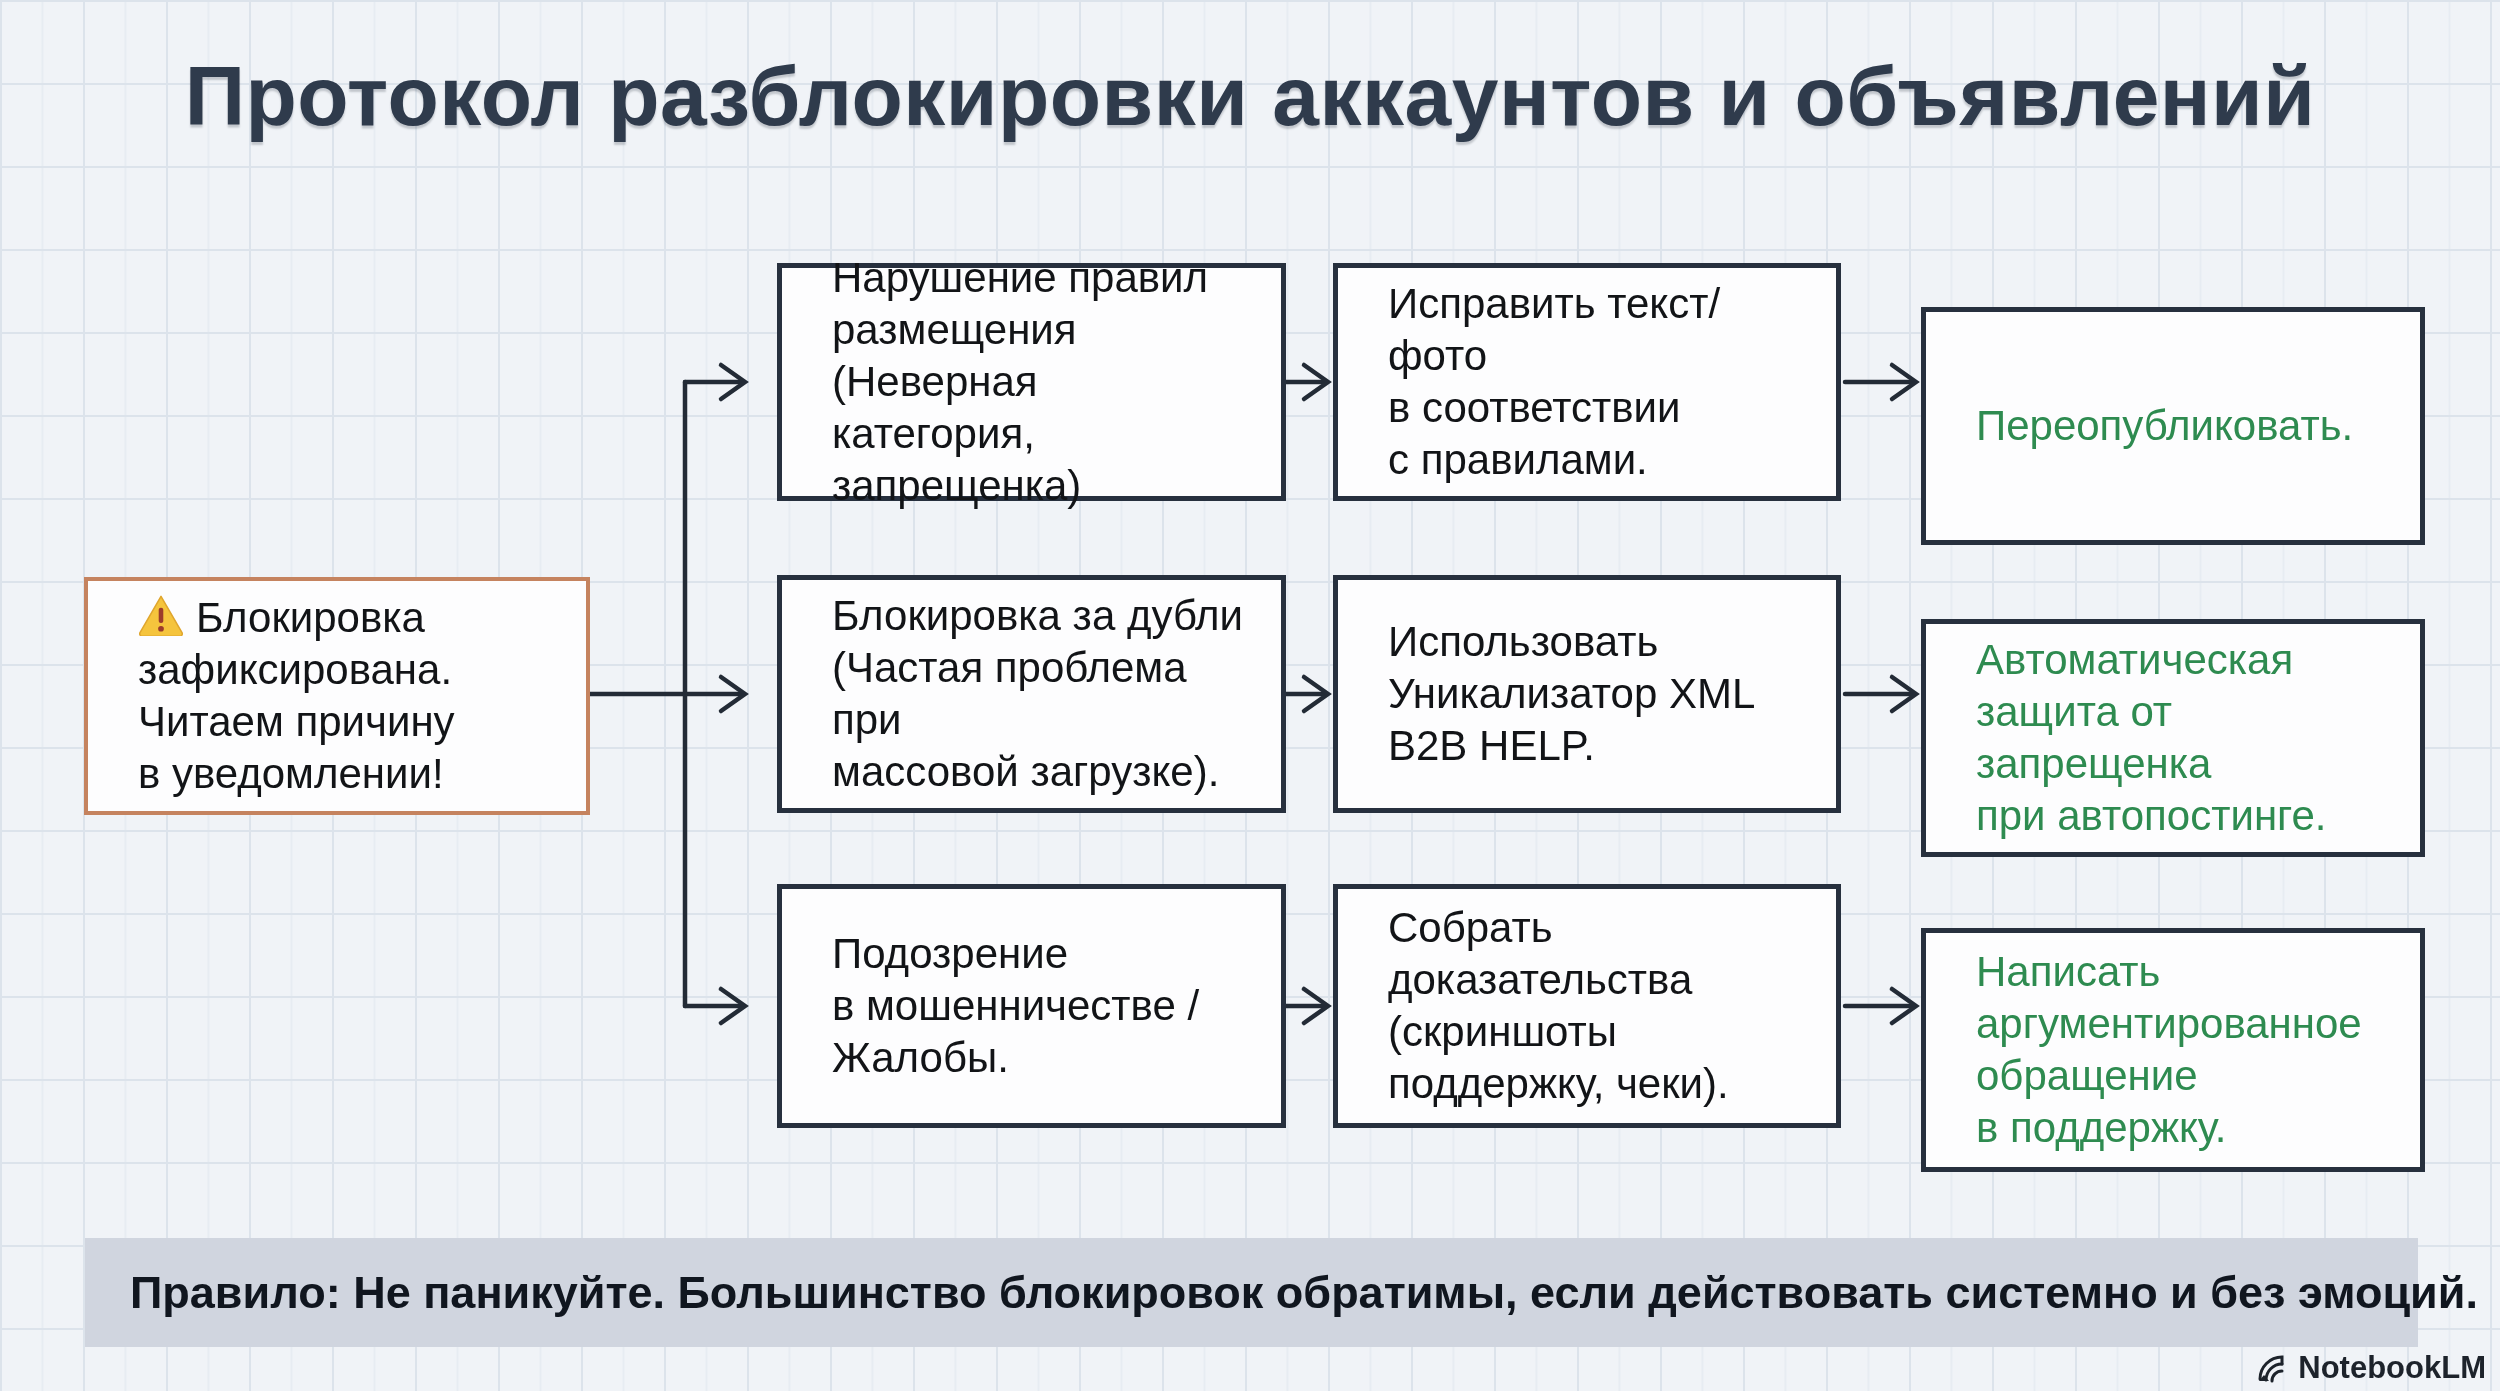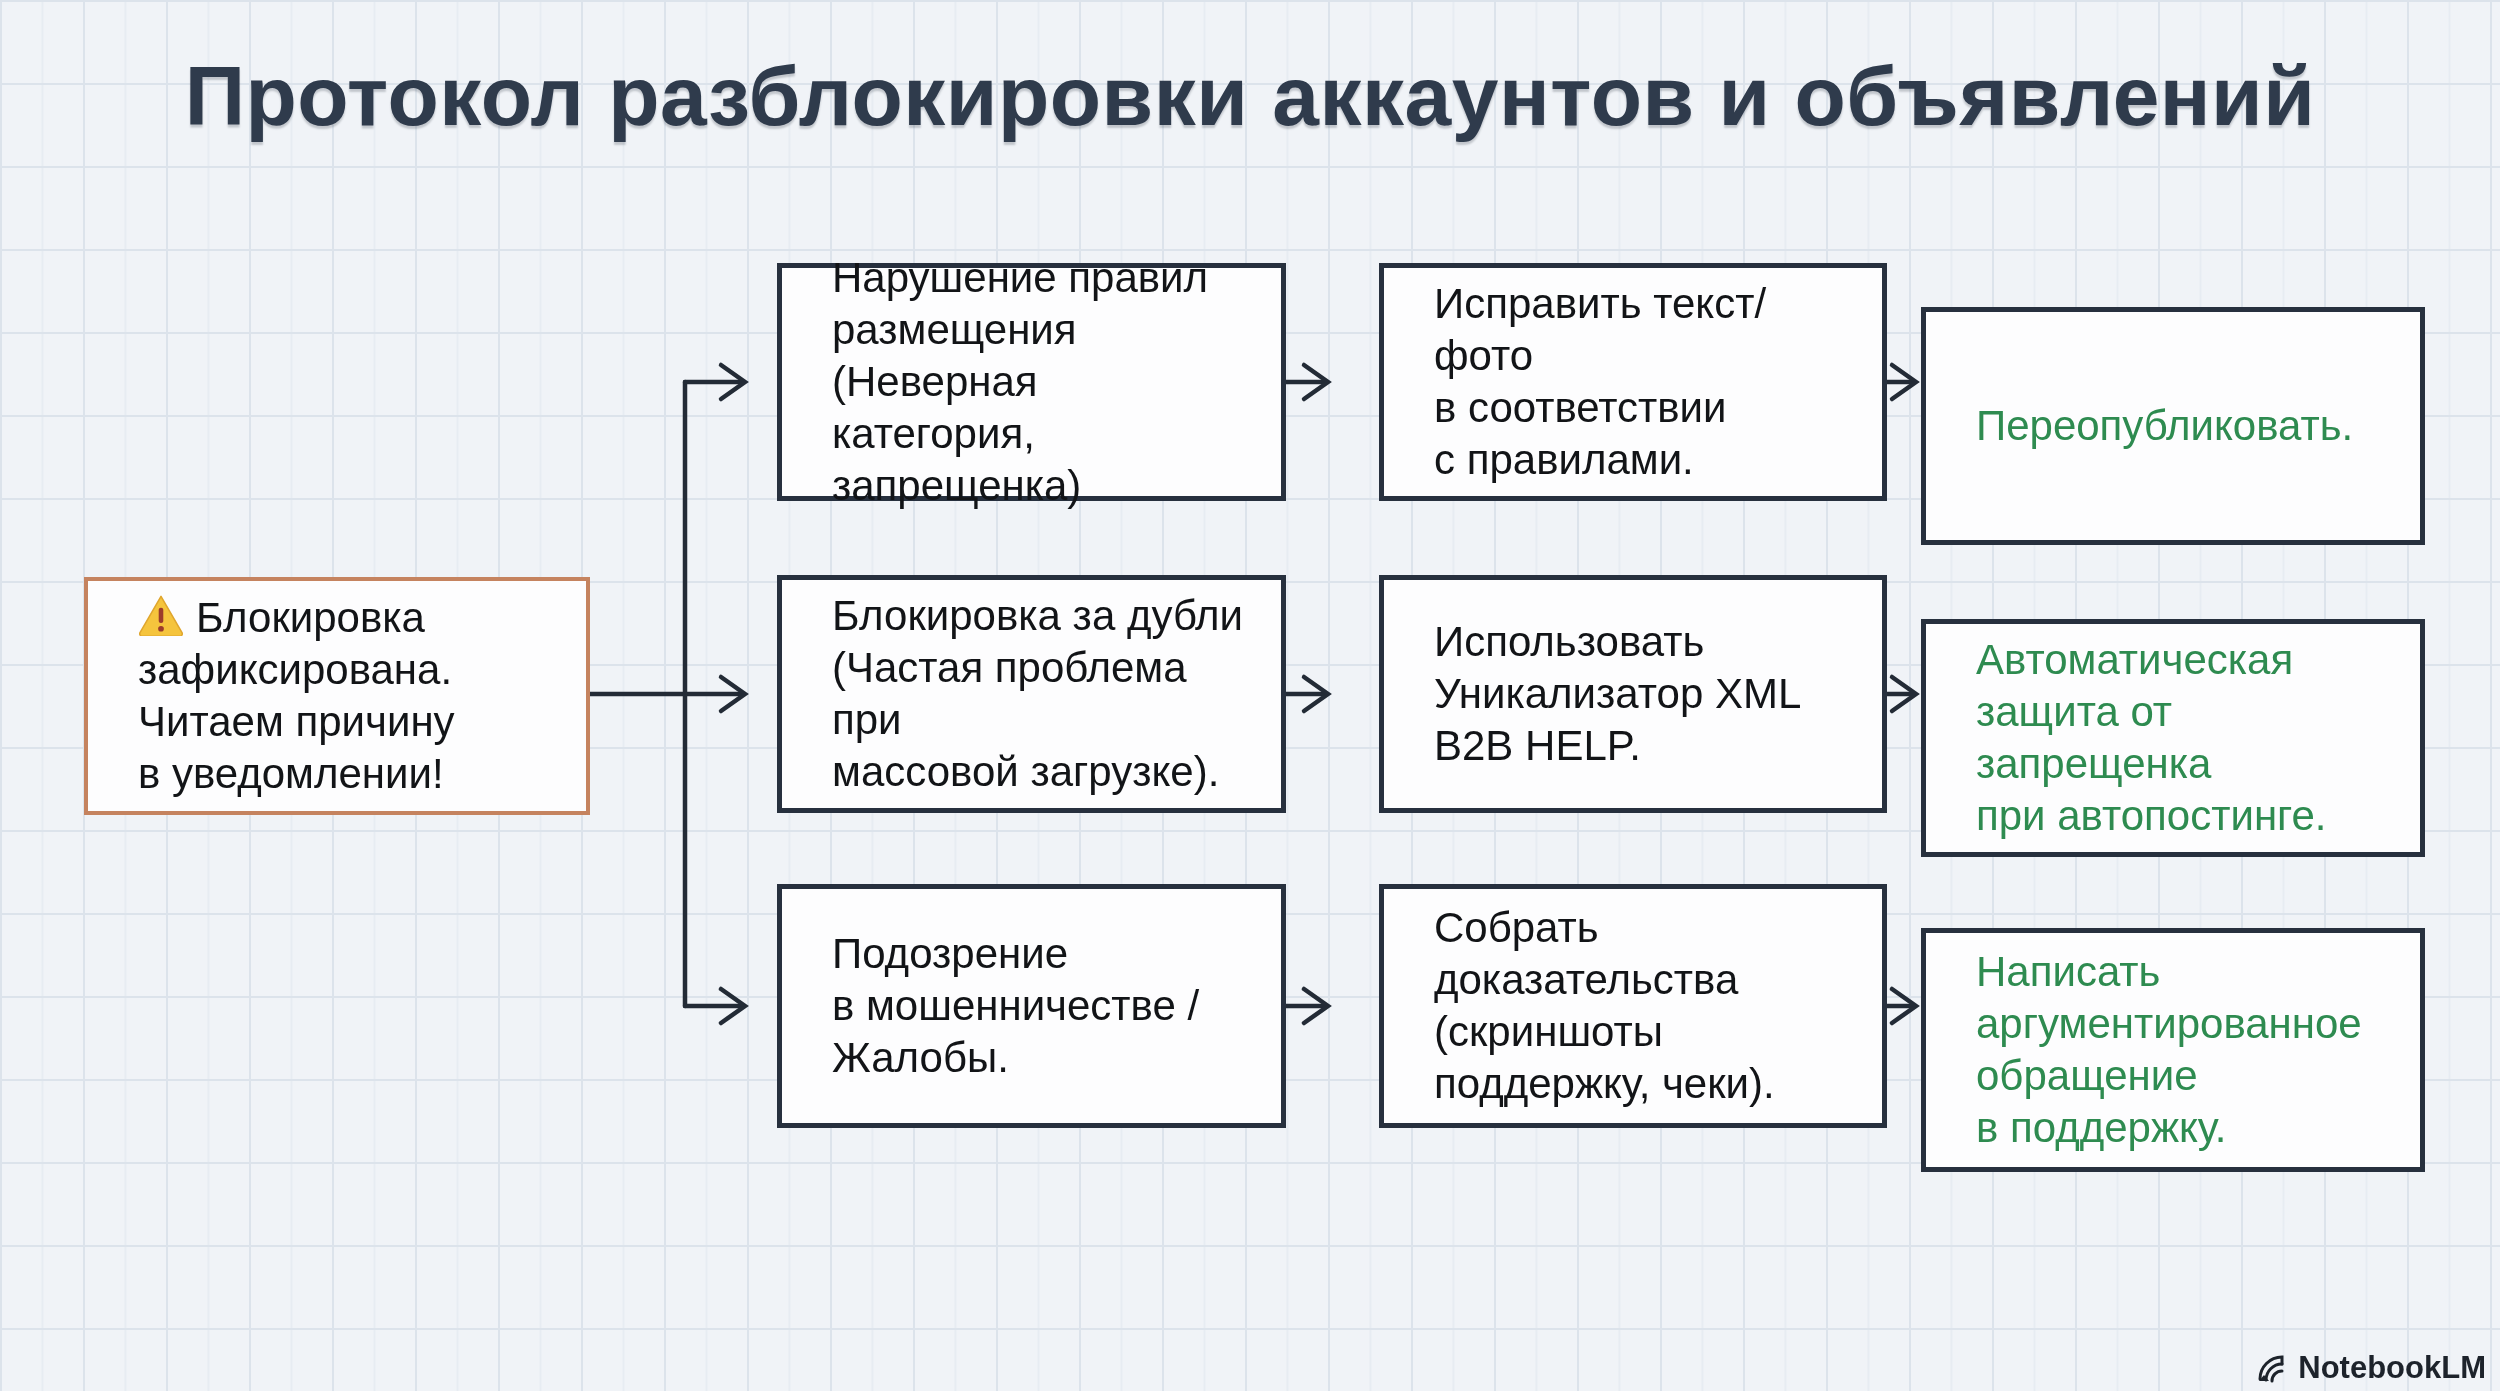--- a/index.html
+++ b/index.html
@@ -54,21 +54,21 @@
   .warn-svg {
     width: 46px; height: 42px;
     margin-right: 12px;
     vertical-align: -4px;
   }
 
   .result .node-text { color: #2e8b50; }
 
   
   .c1 { left: 777px;  width: 509px; }
-  .c2 { left: 1333px; width: 508px; margin-left: 46px; }
+  .c2 { left: 1333px; width: 508px; }
   .c3 { left: 1921px; width: 504px; margin-top: 44px; }
   .r1 { top: 263px; height: 238px; }
   .r2 { top: 575px; height: 238px; }
   .r3 { top: 884px; height: 244px; }
 
   .arrows {
     position: absolute;
     left: 0; top: 0;
     pointer-events: none;
   }
@@ -192,20 +192,23 @@
 (скриншоты
 поддержку, чеки).</span>
   </div>
   <div class="node c3 r3 result">
     <span class="node-text">Написать
 аргументированное
 обращение
 в поддержку.</span>
   </div>
 
+  <div class="footer-bar">
+    <span class="footer-text">Правило: Не паникуйте. Большинство блокировок обратимы, если действовать системно и без эмоций.</span>
+  </div>
 
   <div class="branding">
     <svg class="nlm-svg" viewBox="0 0 34 34">
       <g stroke="#1d232b" stroke-width="3" fill="none" stroke-linecap="round">
         <path d="M5 27 A 22 22 0 0 1 27 5 L 27 12"></path>
         <path d="M11 27 A 16 16 0 0 1 27 11" transform="translate(0,1)"></path>
         <path d="M17 27 A 10 10 0 0 1 27 17" transform="translate(0,2)"></path>
       </g>
       <path d="M4 29 h10 l-5 -6 z" fill="#1d232b"></path>
     </svg>

